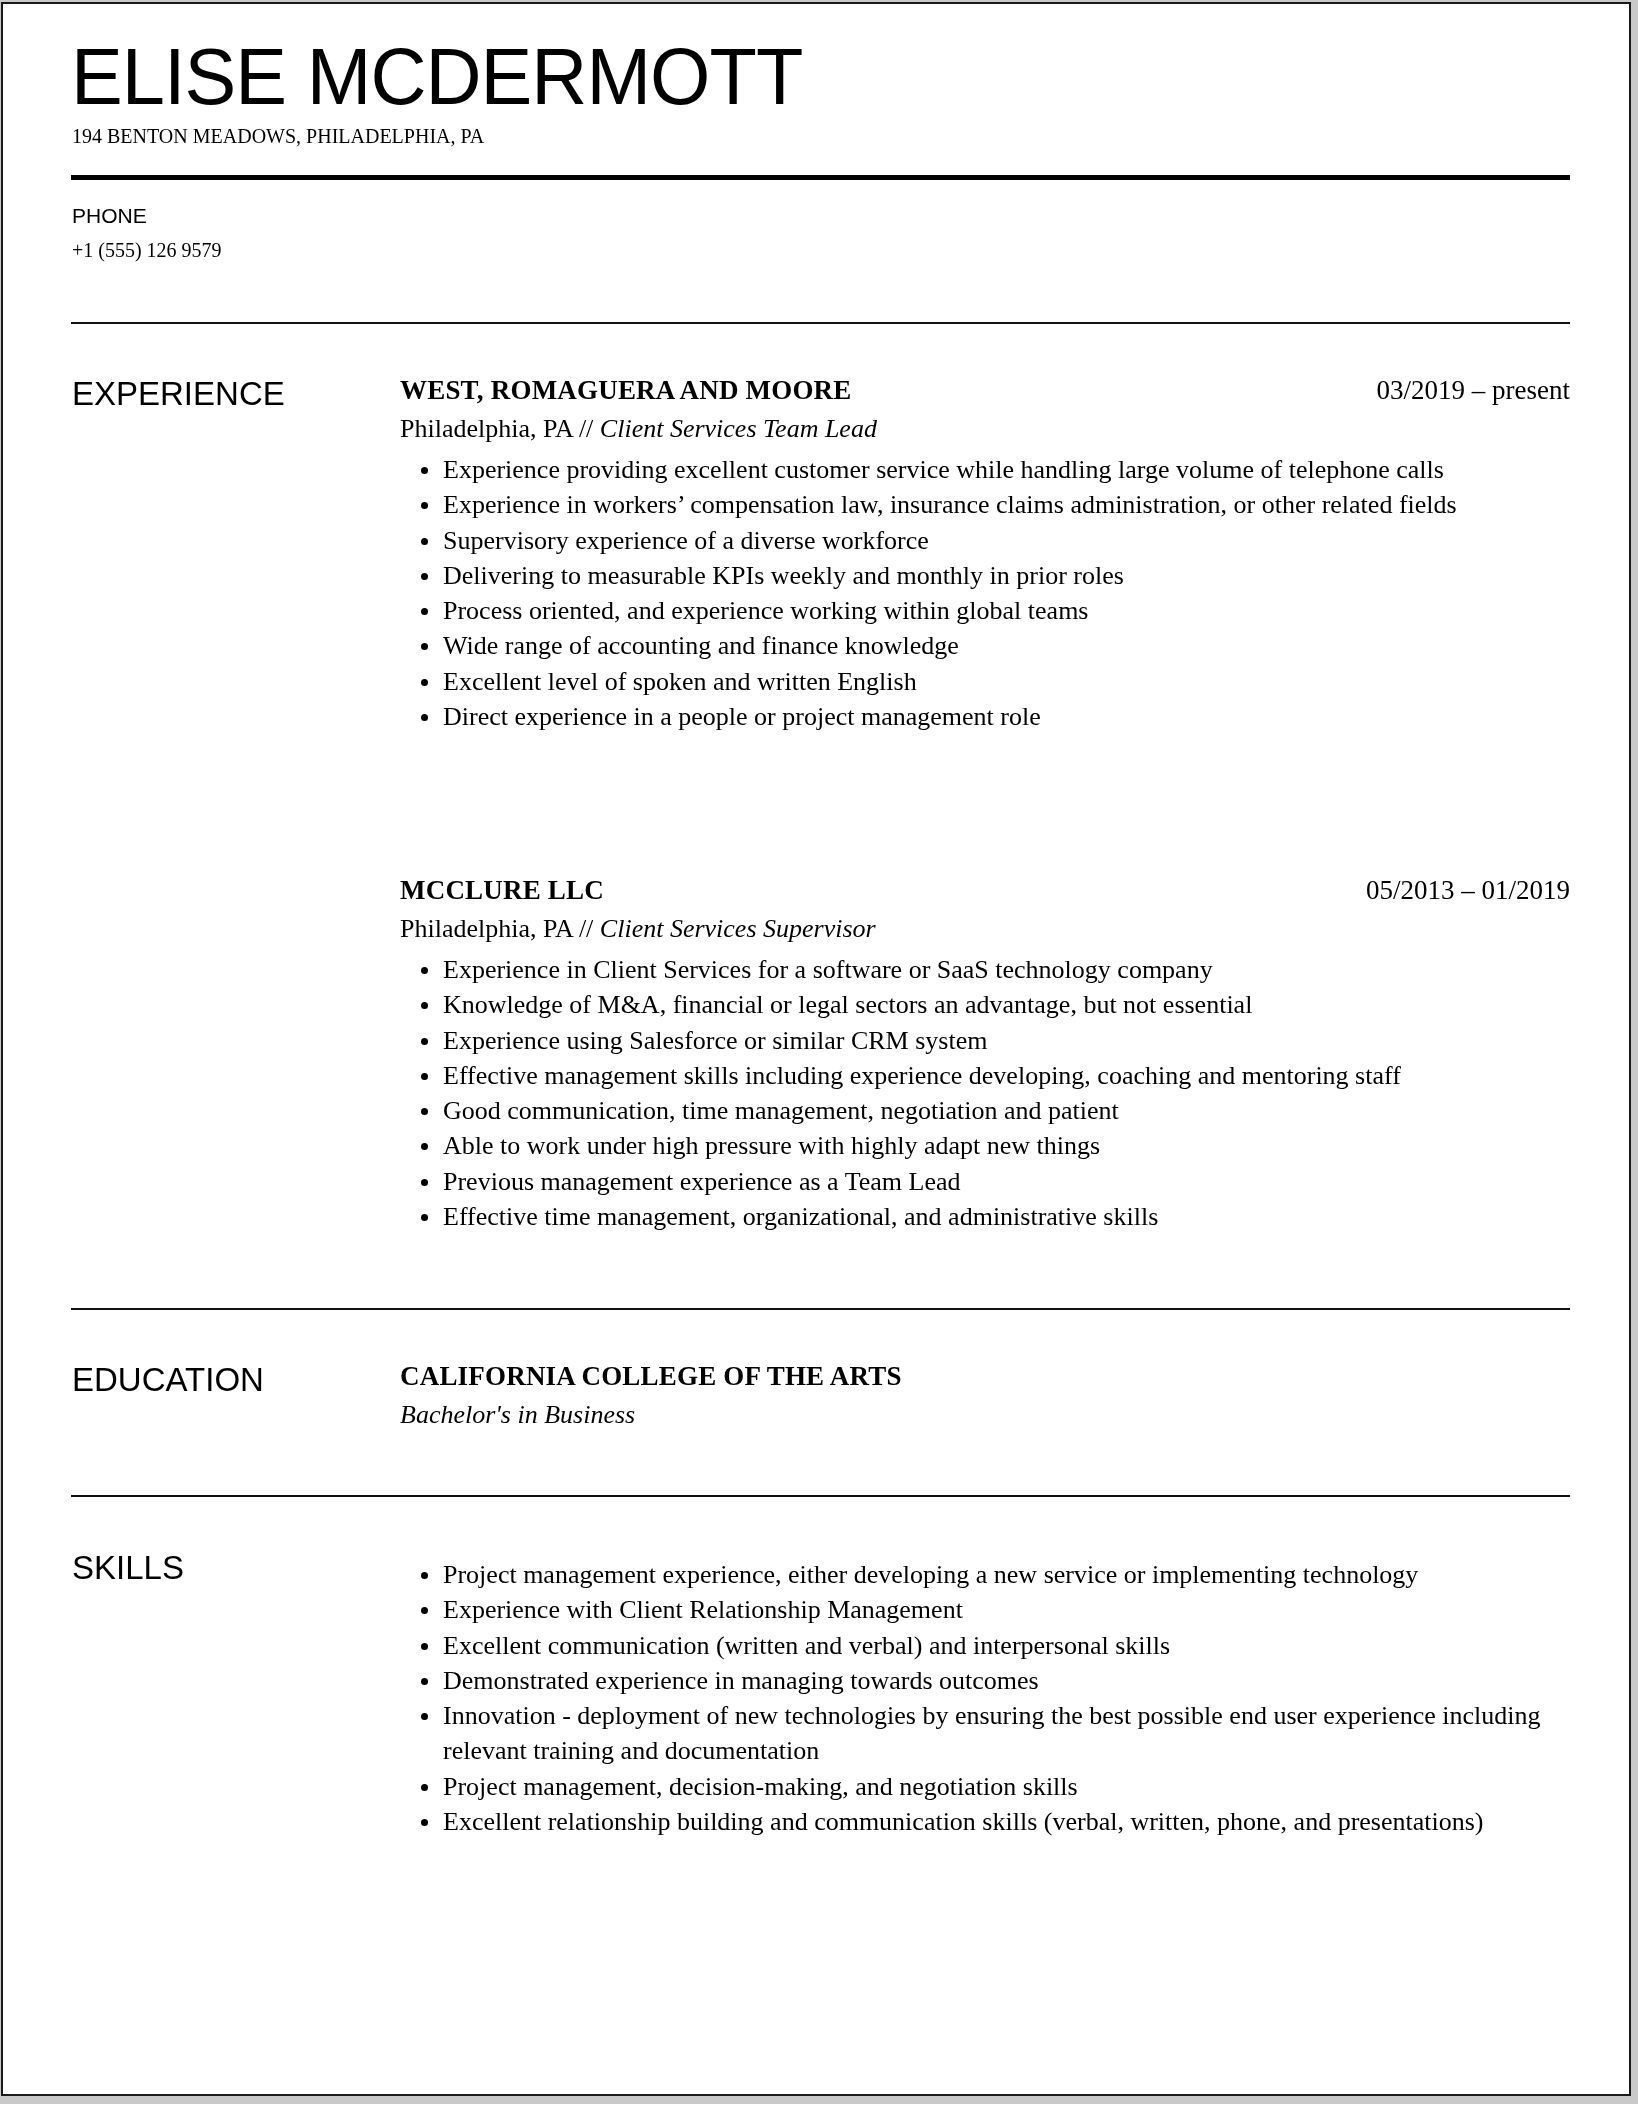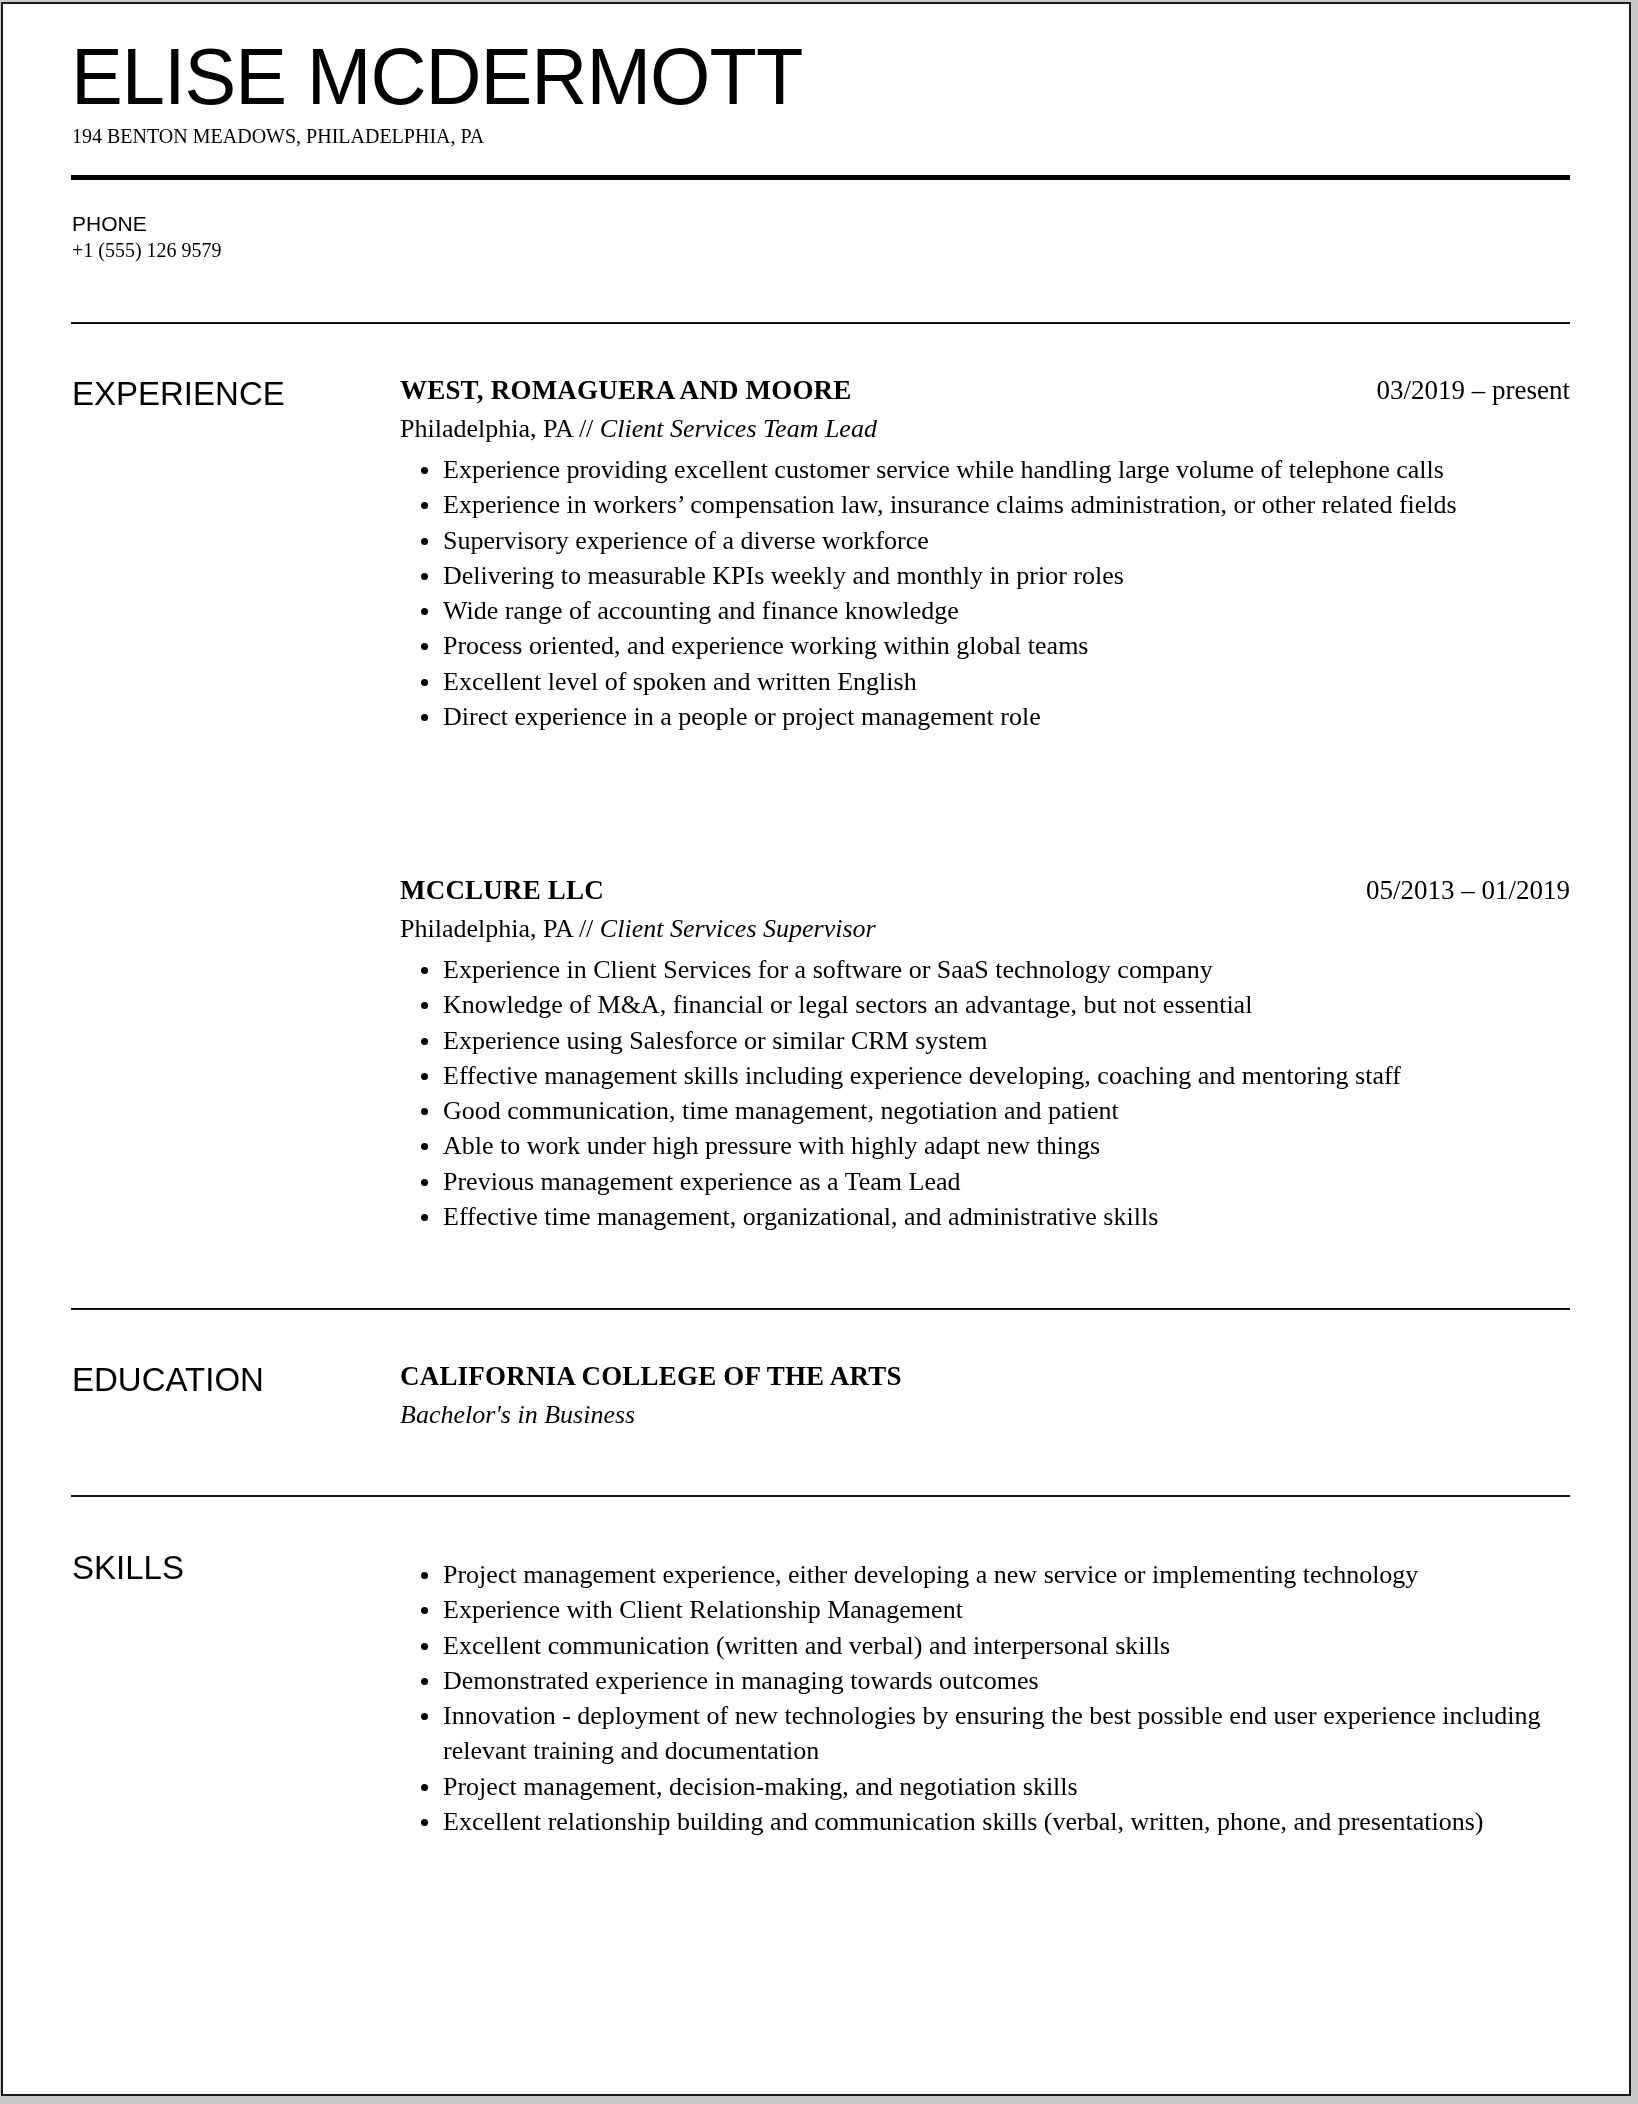--- a/index.html
+++ b/index.html
@@ -34,21 +34,21 @@
       font-size: 20px; line-height: 24px;
       white-space: nowrap;
     }
     .rule-thick {
       left: 68px; top: 171px; width: 1499px; height: 5px; background: #000;
     }
     .rule-thin {
       left: 68px; width: 1499px; height: 2px; background: #111;
     }
     .contact-label {
-      left: 69px; top: 208px; font-size: 21px; line-height: 24px;
+      left: 69px; top: 200px; font-size: 21px; line-height: 24px;
     }
     .contact-value {
       left: 69px; top: 234px; font-size: 20px; line-height: 24px;
     }
     .section-title {
       left: 69px; font-size: 33px; line-height: 36px; white-space: nowrap;
     }
     .col {
       left: 397px; width: 1170px;
     }
@@ -106,22 +106,22 @@
     <div class="sub">
       <span>Philadelphia, PA</span>
       <span>//</span>
       <em>Client Services Team Lead</em>
     </div>
     <ul class="bullets">
       <li>Experience providing excellent customer service while handling large volume of telephone calls</li>
       <li>Experience in workers’ compensation law, insurance claims administration, or other related fields</li>
       <li>Supervisory experience of a diverse workforce</li>
       <li>Delivering to measurable KPIs weekly and monthly in prior roles</li>
+      <li>Process oriented, and experience working within global teams</li>
       <li>Wide range of accounting and finance knowledge</li>
-      <li>Process oriented, and experience working within global teams</li>
       <li>Excellent level of spoken and written English</li>
       <li>Direct experience in a people or project management role</li>
     </ul>
   </div>
 
   <div class="abs col serif" style="top:867px;">
     <div class="entry-head">
       <span class="company">MCCLURE LLC</span>
       <span class="dates">05/2013 – 01/2019</span>
     </div>

